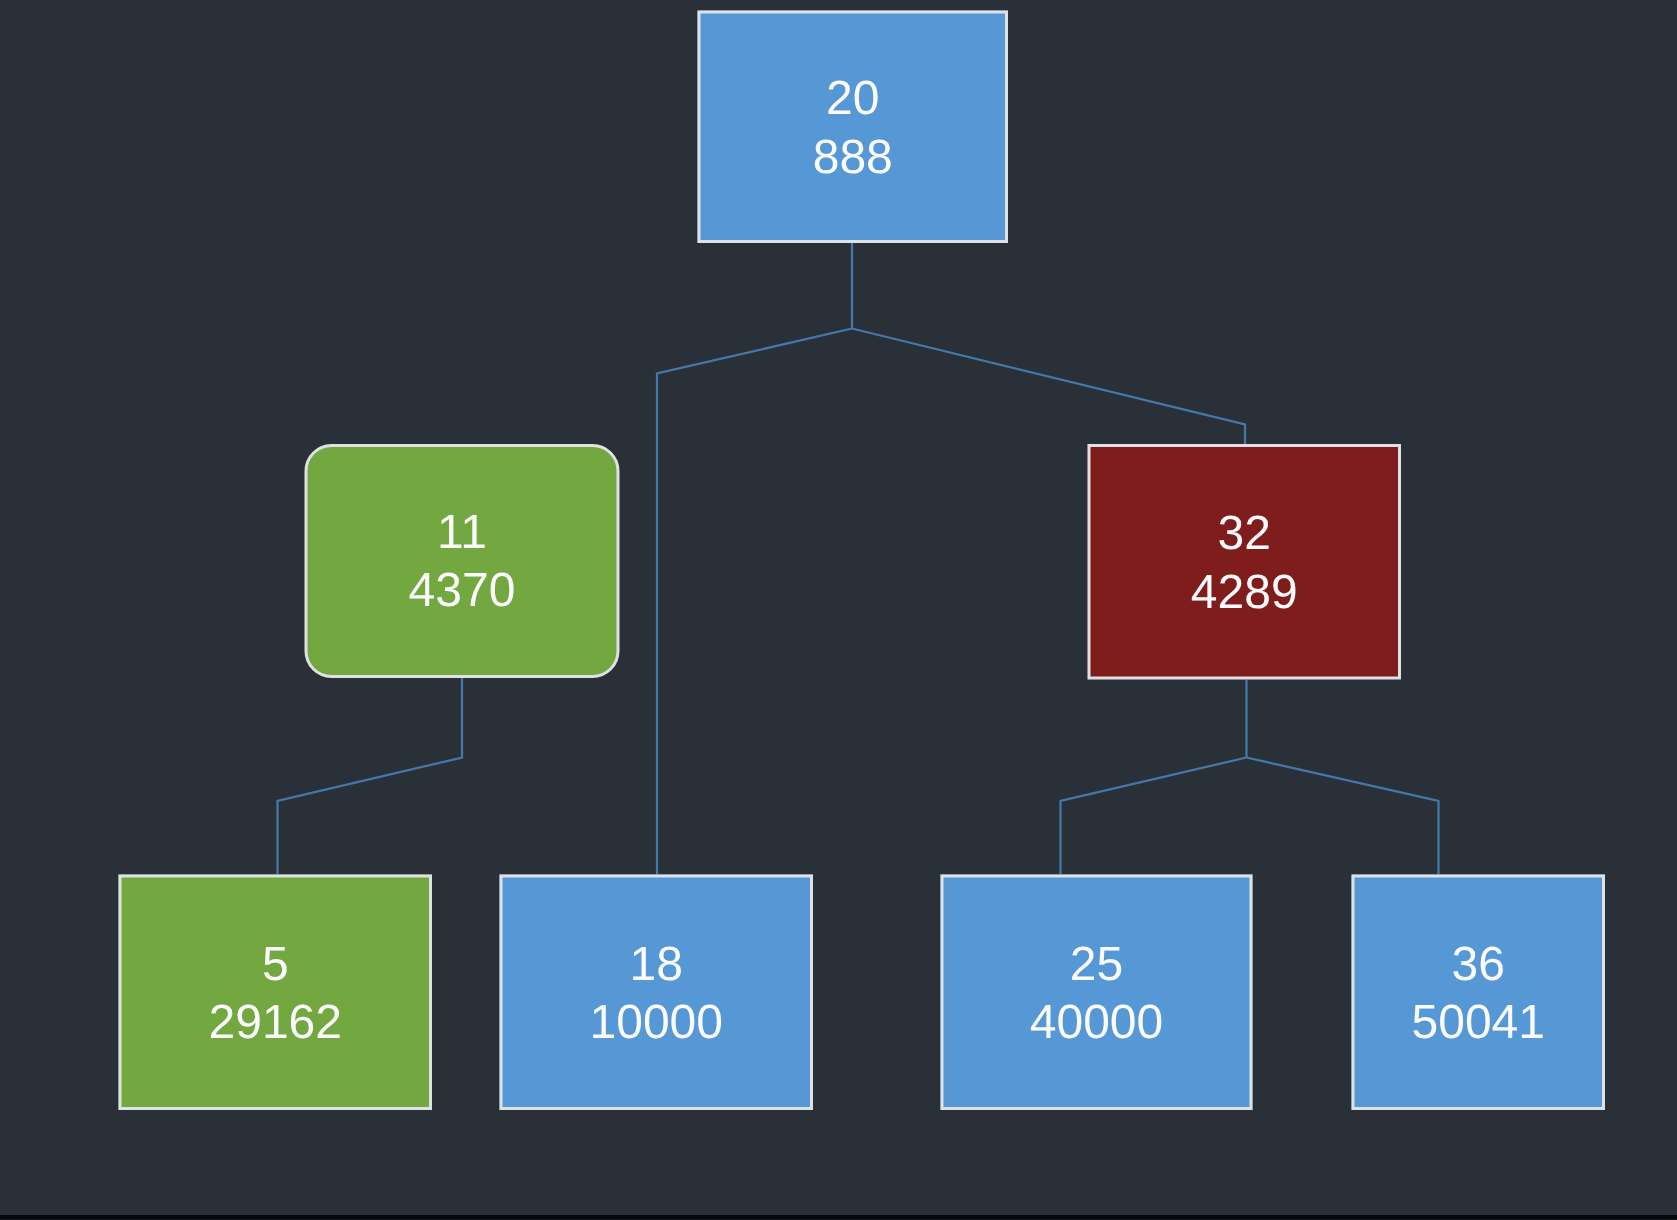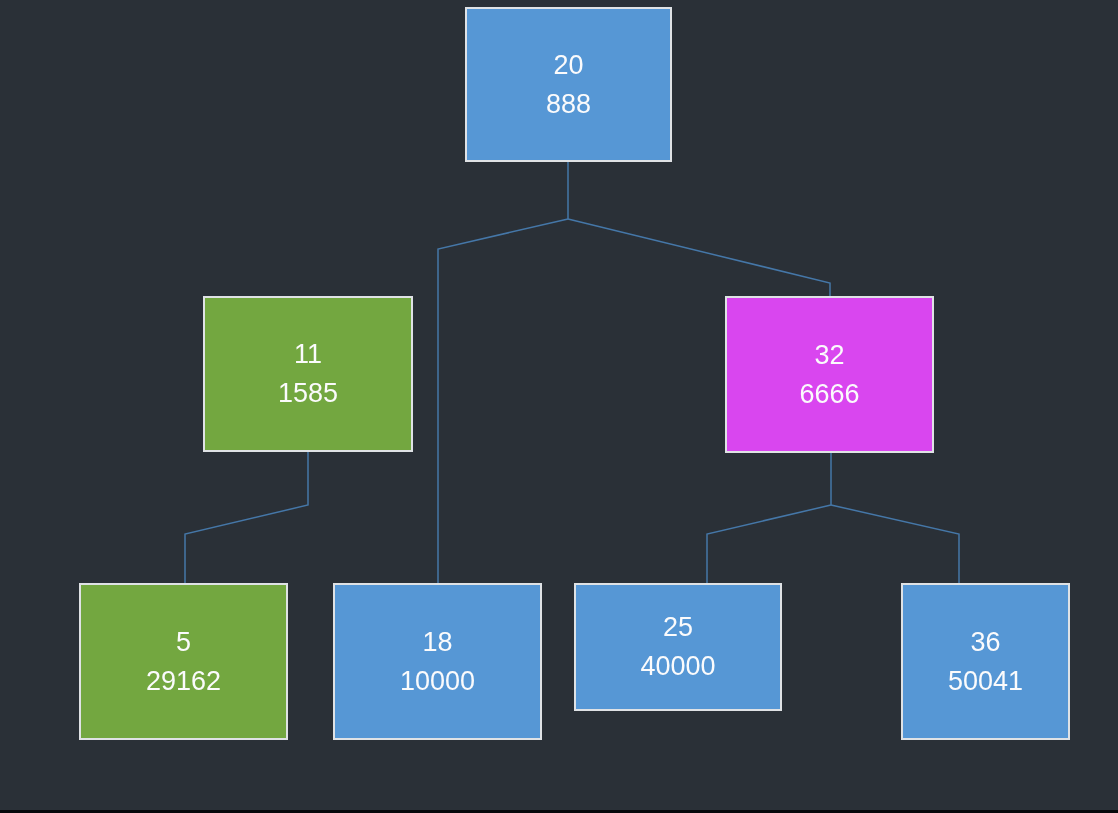--- a/index.html
+++ b/index.html
@@ -19,21 +19,21 @@
     font-family:"Liberation Sans","DejaVu Sans",sans-serif;
   }
   .slide{position:relative;width:1118px;height:813px;}
   svg.connectors{position:absolute;left:0;top:0;width:1118px;height:813px;pointer-events:none;}
   svg.connectors polyline{fill:none;stroke:var(--connector);stroke-width:1.5;}
   .node{
     position:absolute;
     border:2px solid var(--border);
     display:flex;flex-direction:column;align-items:center;justify-content:center;
     color:var(--text);
-    font-size:27px;line-height:39px;
+    font-size:32px;line-height:39px;
     text-align:center;
     cursor:default;
   }
   .node.blue{background:var(--blue);}
   .node.green{background:var(--green);}
   .bottom-bar{
     position:absolute;left:0;bottom:0;width:1118px;height:3px;
     background:var(--bottom_bar);
   }
 </style>
@@ -57,41 +57,41 @@
     <polyline points="831,505 707,534 707,583"></polyline>
 
     <polyline points="831,505 959,534 959,583"></polyline>
   </svg>
 
   <div class="node blue" style="left: 465px; top: 7px; width: 207px; height: 155px; background: rgb(86, 151, 213);">
     <div>20</div>
     <div>888</div>
   </div>
 
-  <div class="node green" style="left: 203px; top: 296px; width: 210px; height: 156px; background: rgb(115, 167, 64);">
+  <div class="node green" style="left: 203px; top: 296px; width: 210px; height: 156px; background: rgb(115, 167, 64); border-radius: 18px;">
     <div>11</div>
-    <div>1585</div>
+    <div>4370</div>
   </div>
 
-  <div class="node blue" style="left: 725px; top: 296px; width: 209px; height: 157px; background: #d946ef;">
+  <div class="node blue" style="left: 725px; top: 296px; width: 209px; height: 157px; background: #7f1d1d;">
     <div>32</div>
-    <div>6666</div>
+    <div>4289</div>
   </div>
 
   <div class="node green" style="left: 79px; top: 583px; width: 209px; height: 157px; background: rgb(115, 167, 64);">
     <div>5</div>
     <div>29162</div>
   </div>
 
   <div class="node blue" style="left: 333px; top: 583px; width: 209px; height: 157px; background: rgb(86, 151, 213);">
     <div>18</div>
     <div>10000</div>
   </div>
 
-  <div class="node blue" style="left: 574px; top: 583px; width: 208px; height: 128px; background: rgb(86, 151, 213);">
+  <div class="node blue" style="left: 627px; top: 583px; width: 208px; height: 157px; background: rgb(86, 151, 213);">
     <div>25</div>
     <div>40000</div>
   </div>
 
   <div class="node blue" style="left: 901px; top: 583px; width: 169px; height: 157px; background: rgb(86, 151, 213);">
     <div>36</div>
     <div>50041</div>
   </div>
 
   <div class="bottom-bar"></div>

